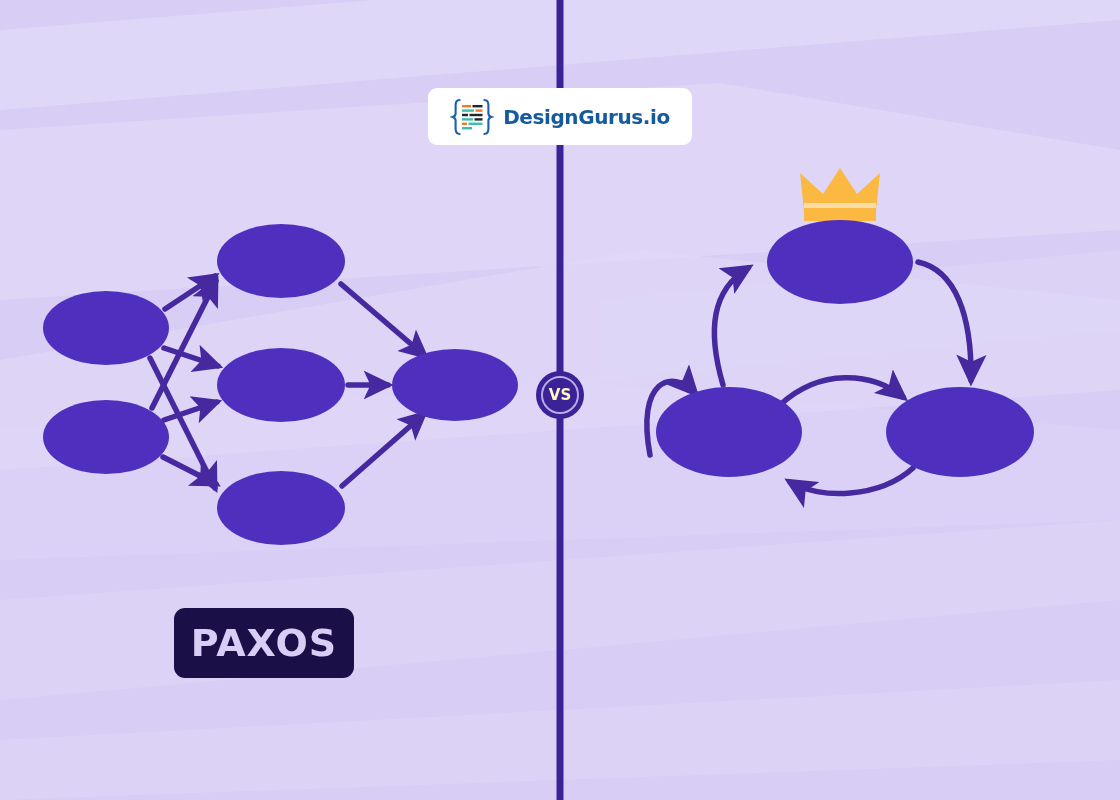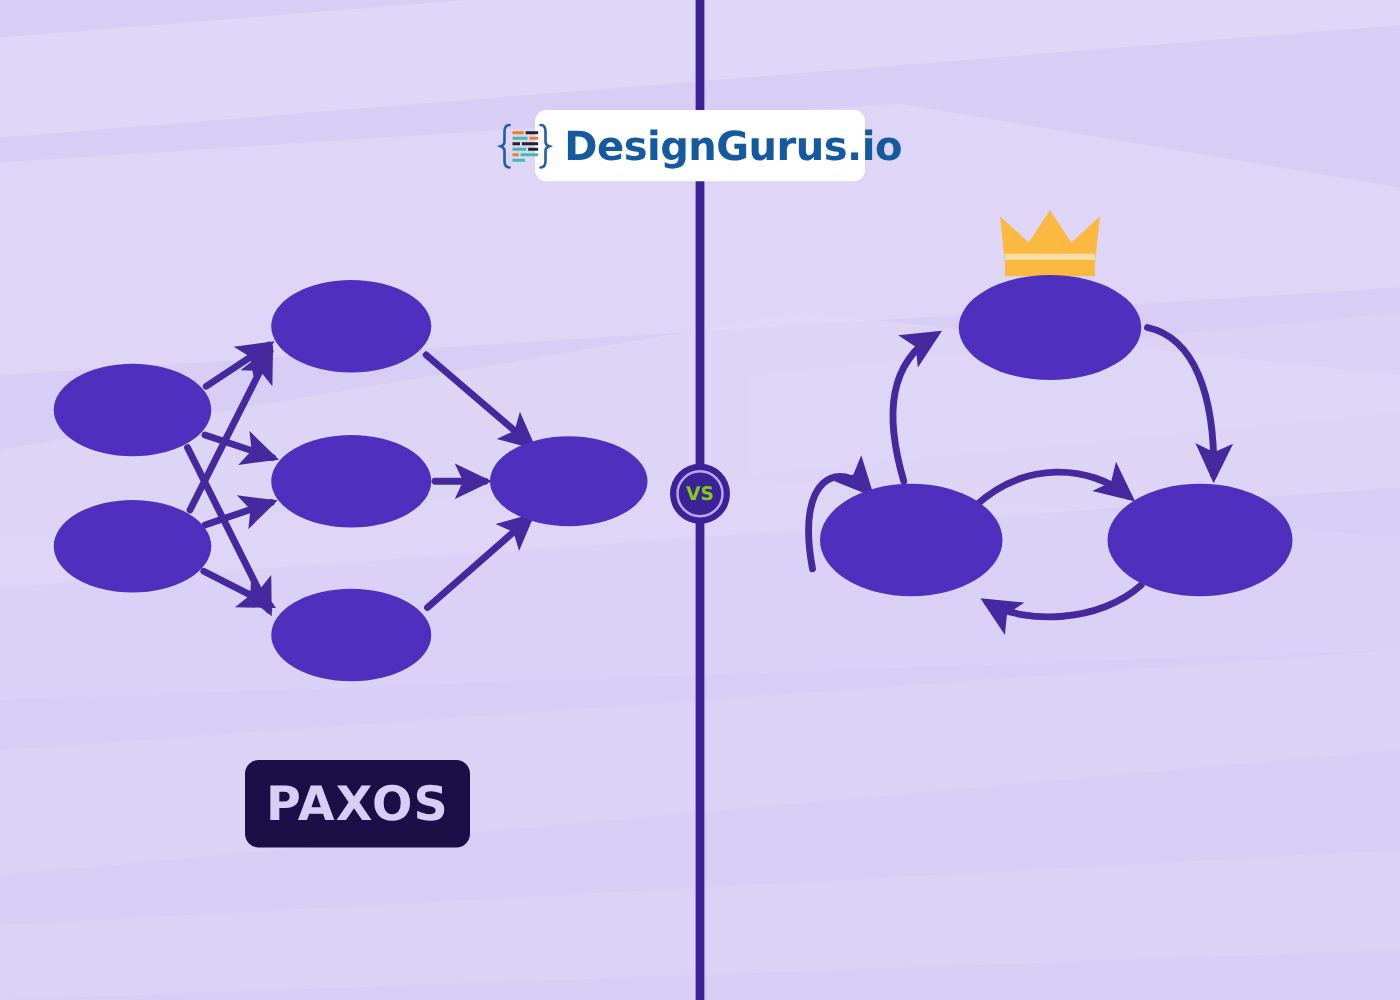--- a/index.html
+++ b/index.html
@@ -46,21 +46,21 @@
     z-index: 20;
   }
   .logo-mark {
     width: 44px;
     height: 38px;
     flex: 0 0 auto;
     display: block;
   }
   .logo-text {
     font-family: "DejaVu Sans", sans-serif;
-    font-size: 32px;
+    font-size: 20px;
     font-weight: bold;
     color: #15599e;
     letter-spacing: -0.4px;
     white-space: nowrap;
     line-height: 1;
   }
 
   
   .vs-badge {
     position: absolute;
@@ -82,21 +82,21 @@
     border: 2.5px solid #b9a9e8;
     display: flex;
     align-items: center;
     justify-content: center;
     box-sizing: border-box;
   }
   .vs-text {
     font-family: "DejaVu Sans", sans-serif;
     font-size: 15px;
     font-weight: bold;
-    color: #84cc16;
+    color: #fef9c3;
     line-height: 1;
     letter-spacing: 0px;
   }
 
   
   .title-badge {
     position: absolute;
     background: #1b0f47;
     border-radius: 11px;
     display: flex;
@@ -106,21 +106,21 @@
   }
   .title-badge .label {
     font-family: "DejaVu Sans", sans-serif;
     font-weight: bold;
     font-size: 38px;
     color: #d8cdf4;
     letter-spacing: 1px;
     line-height: 1;
   }
   #badge-paxos {
-    left: 196px;
+    left: 174px;
     top: 608px;
     width: 180px;
     height: 70px;
   }
   #badge-raft {
     left: 767px;
     top: 608px;
     width: 145px;
     height: 70px;
   }

